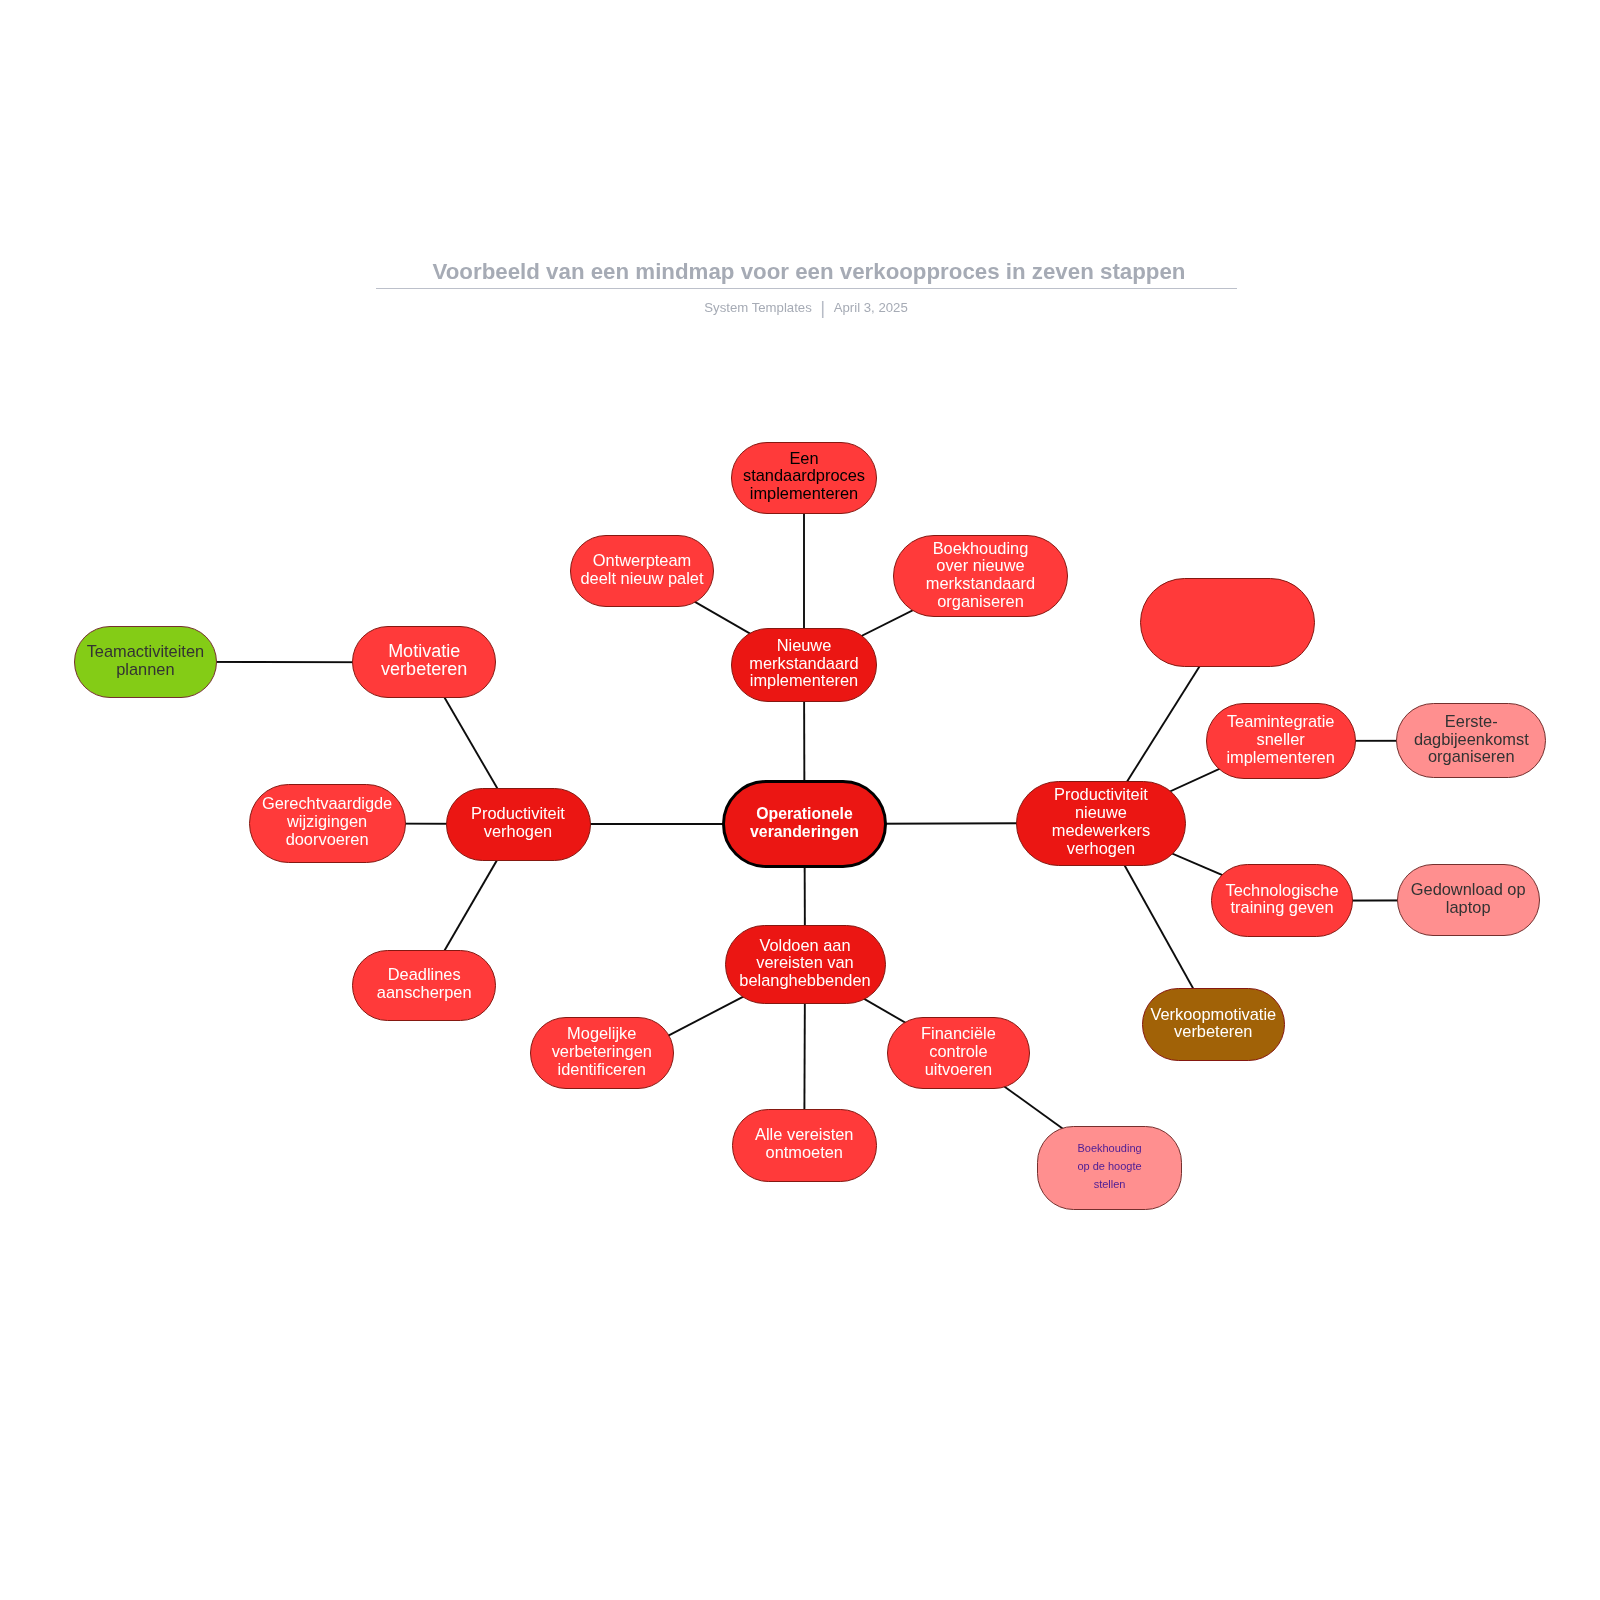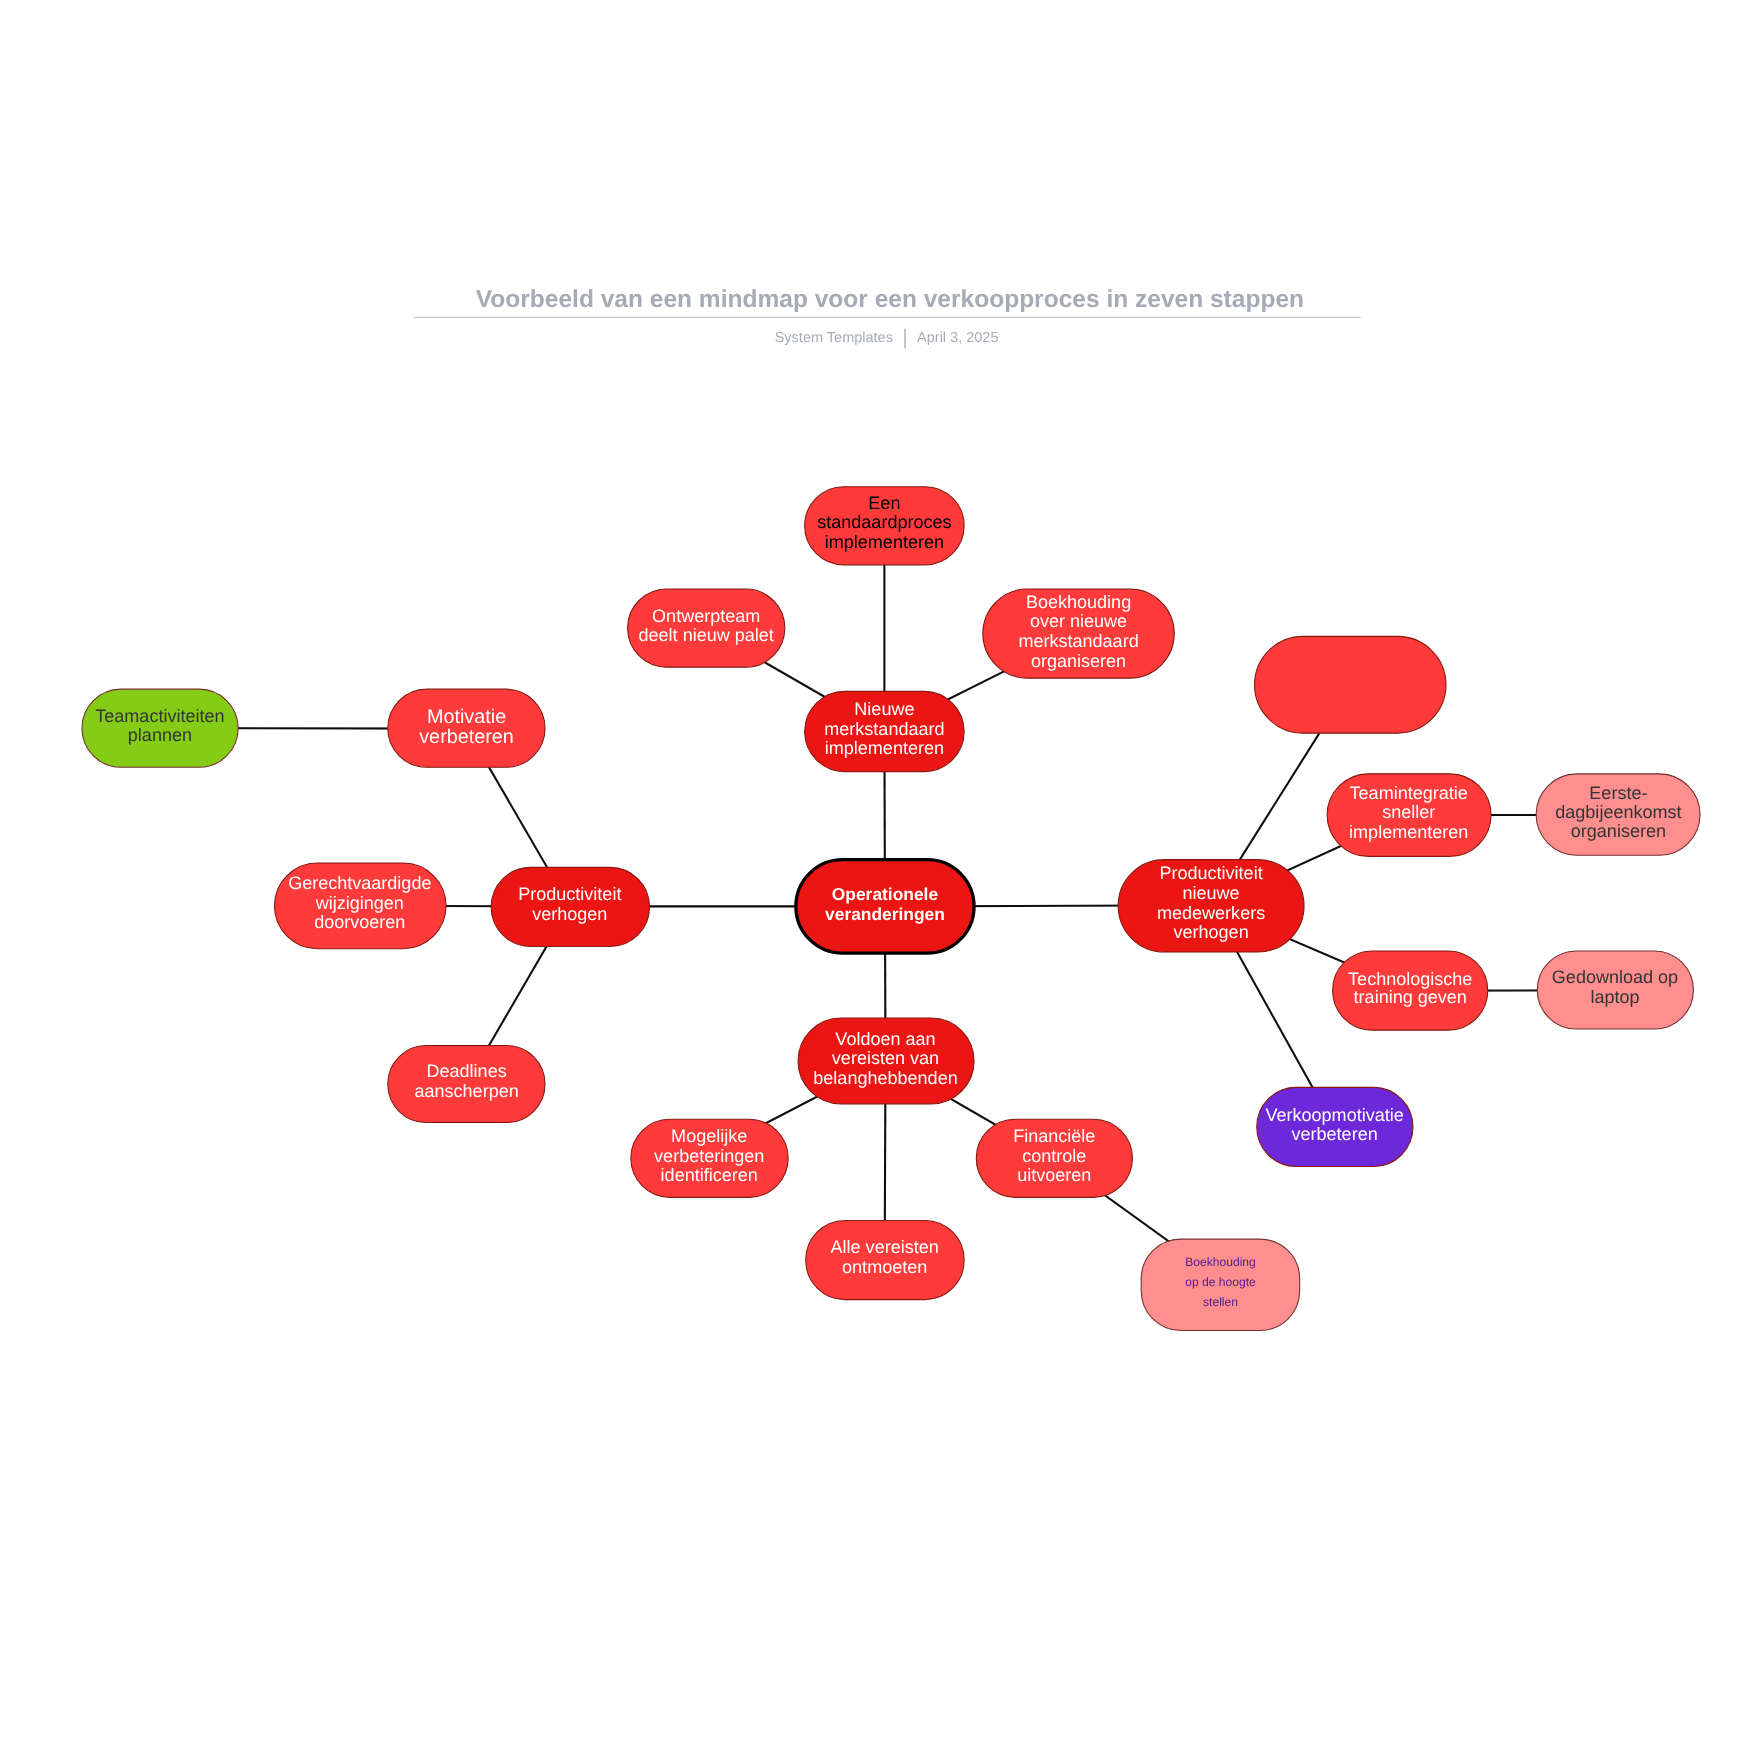--- a/index.html
+++ b/index.html
@@ -118,21 +118,21 @@
           <span class="ln">aanscherpen</span>
         </span>
       </div>
       <div class="node level-branch" style="left: 724.5px; top: 925px; width: 161px; height: 79.2px; background: rgb(235, 22, 19); border: 1.9px solid rgb(133, 24, 17); border-radius: 39.6px; color: rgb(255, 255, 255); font-size: 16.4px; font-weight: normal; line-height: 17.8px;">
         <span class="lbl" style="margin-top: -2.5px;">
           <span class="ln">Voldoen aan</span>
           <span class="ln">vereisten van</span>
           <span class="ln">belanghebbenden</span>
         </span>
       </div>
-      <div class="node level-sub" style="left: 573px; top: 1017.2px; width: 143.5px; height: 72.3px; background: rgb(255, 58, 58); border: 1.9px solid rgb(133, 24, 17); border-radius: 36.15px; color: rgb(255, 255, 255); font-size: 16.4px; font-weight: normal; line-height: 17.8px;">
+      <div class="node level-sub" style="left: 530px; top: 1017.2px; width: 143.5px; height: 72.3px; background: rgb(255, 58, 58); border: 1.9px solid rgb(133, 24, 17); border-radius: 36.15px; color: rgb(255, 255, 255); font-size: 16.4px; font-weight: normal; line-height: 17.8px;">
         <span class="lbl" style="margin-top: -2.5px;">
           <span class="ln">Mogelijke</span>
           <span class="ln">verbeteringen</span>
           <span class="ln">identificeren</span>
         </span>
       </div>
       <div class="node level-sub" style="left: 732px; top: 1109px; width: 144.5px; height: 72.5px; background: rgb(255, 58, 58); border: 1.9px solid rgb(133, 24, 17); border-radius: 36.25px; color: rgb(255, 255, 255); font-size: 16.4px; font-weight: normal; line-height: 17.8px;">
         <span class="lbl" style="margin-top: -2.5px;">
           <span class="ln">Alle vereisten</span>
           <span class="ln">ontmoeten</span>
@@ -182,20 +182,20 @@
           <span class="ln">Technologische</span>
           <span class="ln">training geven</span>
         </span>
       </div>
       <div class="node level-leaf" style="left: 1396.6px; top: 864.1px; width: 143.2px; height: 72.3px; background: rgb(255, 143, 143); border: 1.9px solid rgb(116, 48, 46); border-radius: 36.15px; color: rgb(51, 51, 51); font-size: 16.4px; font-weight: normal; line-height: 17.8px;">
         <span class="lbl" style="margin-top: -2.5px;">
           <span class="ln">Gedownload op</span>
           <span class="ln">laptop</span>
         </span>
       </div>
-      <div class="node level-sub" style="left: 1141.6px; top: 988.3px; width: 143.4px; height: 72.7px; background: #6d28d9; border: 1.9px solid rgb(133, 24, 17); border-radius: 36.35px; color: rgb(255, 255, 255); font-size: 16.4px; font-weight: normal; line-height: 17.8px;">
+      <div class="node level-sub" style="left: 1141.6px; top: 988.3px; width: 143.4px; height: 72.7px; background: #a16207; border: 1.9px solid rgb(133, 24, 17); border-radius: 36.35px; color: rgb(255, 255, 255); font-size: 16.4px; font-weight: normal; line-height: 17.8px;">
         <span class="lbl" style="margin-top: -2.5px;">
           <span class="ln">Verkoopmotivatie</span>
           <span class="ln">verbeteren</span>
         </span>
       </div>
     </div>
 </div>
 
 </body></html>

